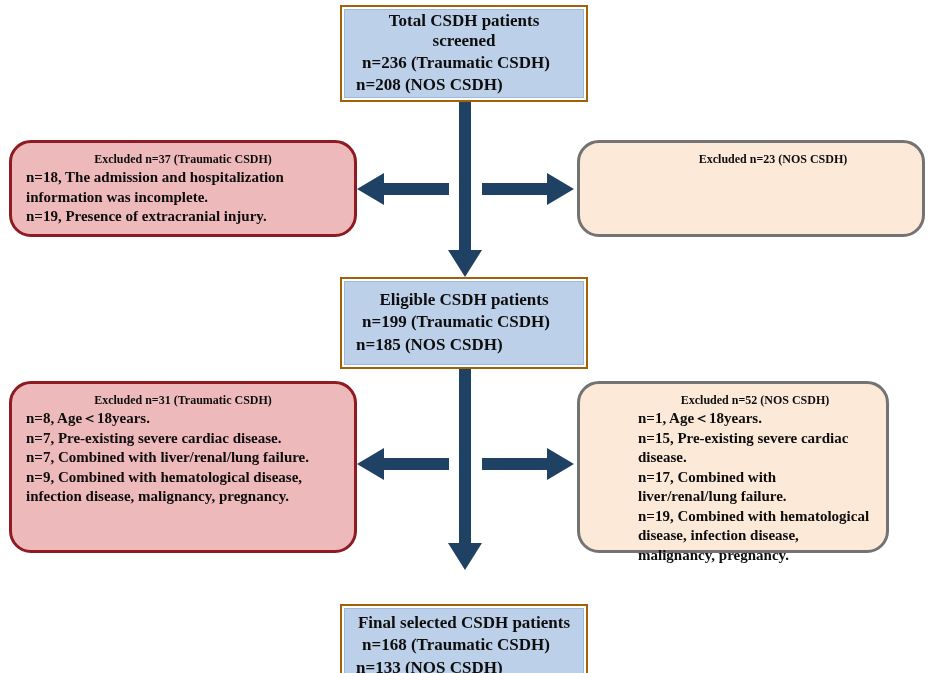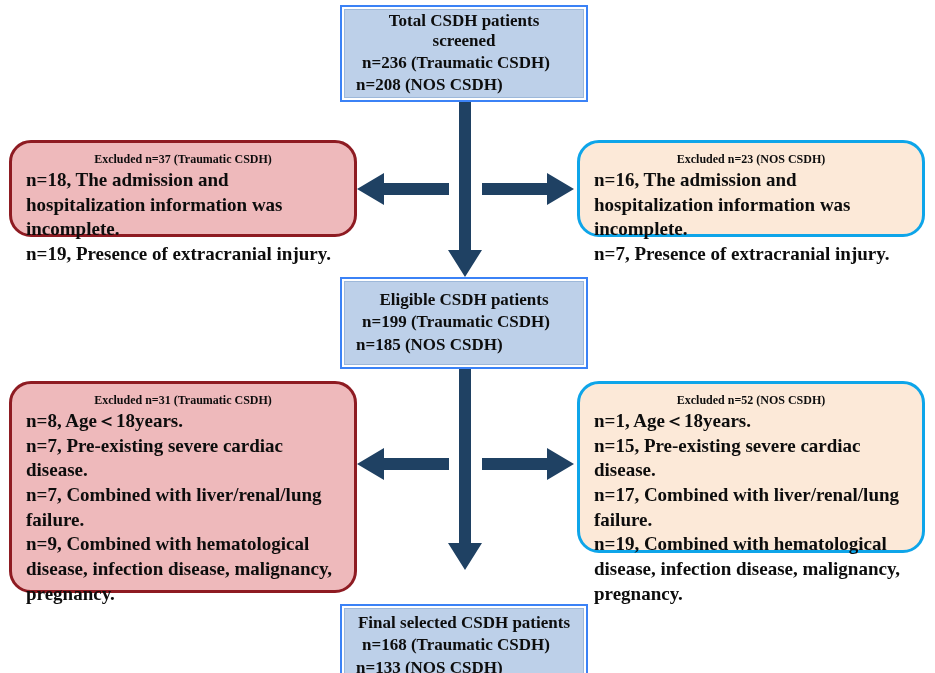--- a/index.html
+++ b/index.html
@@ -33,21 +33,21 @@
     display: block;
     text-align: center;
     font-weight: bold;
     color: #0d0d0d;
   }
 
   
   .stage-box {
     position: absolute;
     background: #bdd0e9;
-    border: 2px solid #3b82f6;
+    border: 2px solid #a16207;
     box-sizing: border-box;
     box-shadow: inset 0 0 0 2px #ffffff, inset 0 0 0 3px #9db8da;
     display: flex;
     flex-direction: column;
     justify-content: center;
   }
   .stage-box .inner {
     padding: 0 14px;
   }
   .stage-box .node-title {
@@ -68,30 +68,31 @@
     display: flex;
     flex-direction: column;
     justify-content: flex-start;
   }
   .excl-box .inner { padding: 9px 14px 6px 14px; }
   .excl-box .node-title {
     font-size: 12px;
     margin-bottom: 1px;
   }
   .excl-box .node-text {
-    font-size: 19px;
+    font-size: 15px;
     text-align: left;
   }
   .excl-traumatic {
     background: #eeb9bb;
     border: 3px solid #8e1b22;
   }
   .excl-nos {
     background: #fce9d8;
-    border: 3px solid #0ea5e9;
+    border: 3px solid #737373;
+    padding-left: 44px;
   }
 
   
   .arrow { position: absolute; }
   .arrow svg { display: block; }
 </style>
 </head>
 <body>
 
 <div id="flowchart">
@@ -126,22 +127,20 @@
     <div class="inner">
       <span class="node-title">Excluded n=37 (Traumatic CSDH)</span>
       <span class="node-text">n=18, The admission and hospitalization information was incomplete.
 n=19, Presence of extracranial injury.</span>
     </div>
   </div>
 
   <div class="excl-box excl-nos" style="left:577px; top:140px; width:348px; height:97px;">
     <div class="inner">
       <span class="node-title">Excluded n=23 (NOS CSDH)</span>
-      <span class="node-text">n=16, The admission and hospitalization information was incomplete.
-n=7, Presence of extracranial injury.</span>
     </div>
   </div>
 
   <div class="stage-box" style="left:340px; top:277px; width:248px; height:92px;">
     <div class="inner">
       <span class="node-title">Eligible CSDH patients</span>
       <span class="node-text">n=199 (Traumatic CSDH)
 n=185 (NOS CSDH)</span>
     </div>
   </div>
@@ -157,31 +156,31 @@
       <path d="M92 10 H27 V0 L0 16 L27 32 V22 H92 Z" fill="#1f4163"></path>
     </svg>
   </div>
 
   <div class="arrow" style="left:482px; top:448px;">
     <svg width="92" height="32" viewBox="0 0 92 32" aria-hidden="true">
       <path d="M0 10 H65 V0 L92 16 L65 32 V22 H0 Z" fill="#1f4163"></path>
     </svg>
   </div>
 
-  <div class="excl-box excl-traumatic" style="left:9px; top:381px; width:348px; height:212px;">
+  <div class="excl-box excl-traumatic" style="left:9px; top:381px; width:348px; height:172px;">
     <div class="inner">
       <span class="node-title">Excluded n=31 (Traumatic CSDH)</span>
       <span class="node-text">n=8, Age＜18years.
 n=7, Pre-existing severe cardiac disease.
 n=7, Combined with liver/renal/lung failure.
 n=9, Combined with hematological disease, infection disease, malignancy, pregnancy.</span>
     </div>
   </div>
 
-  <div class="excl-box excl-nos" style="left:577px; top:381px; width:348px; height:172px;">
+  <div class="excl-box excl-nos" style="left:577px; top:381px; width:312px; height:172px;">
     <div class="inner">
       <span class="node-title">Excluded n=52 (NOS CSDH)</span>
       <span class="node-text">n=1, Age＜18years.
 n=15, Pre-existing severe cardiac disease.
 n=17, Combined with liver/renal/lung failure.
 n=19, Combined with hematological disease, infection disease, malignancy, pregnancy.</span>
     </div>
   </div>
 
   <div class="stage-box" style="left:340px; top:604px; width:248px; height:84px;">

